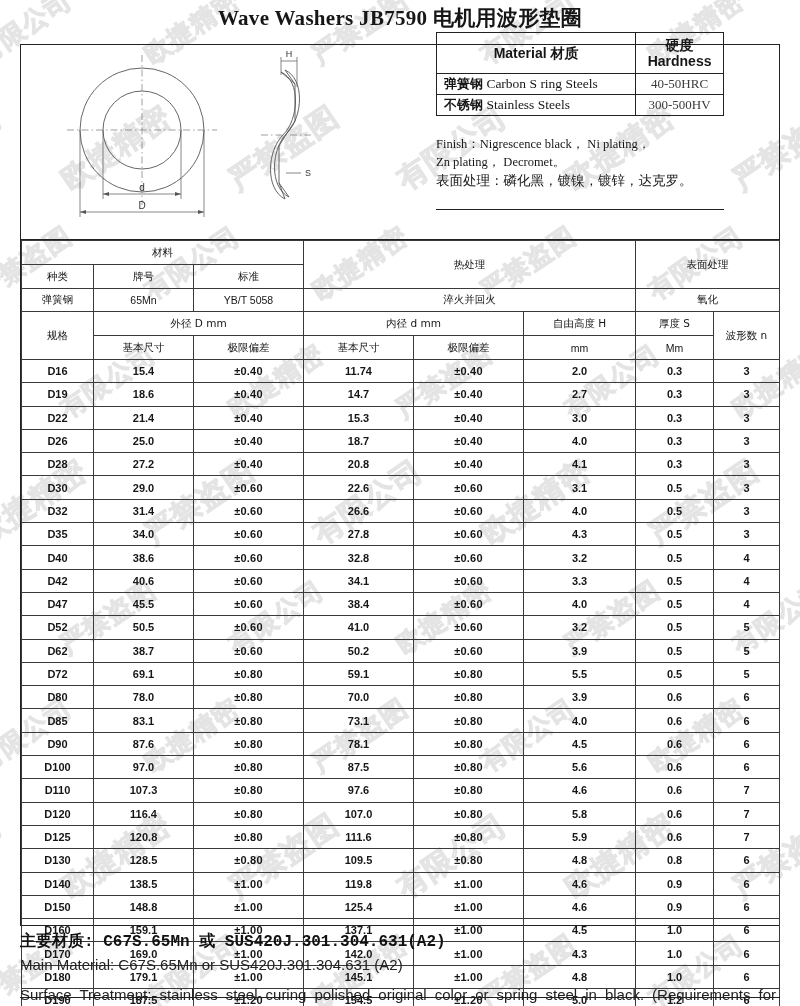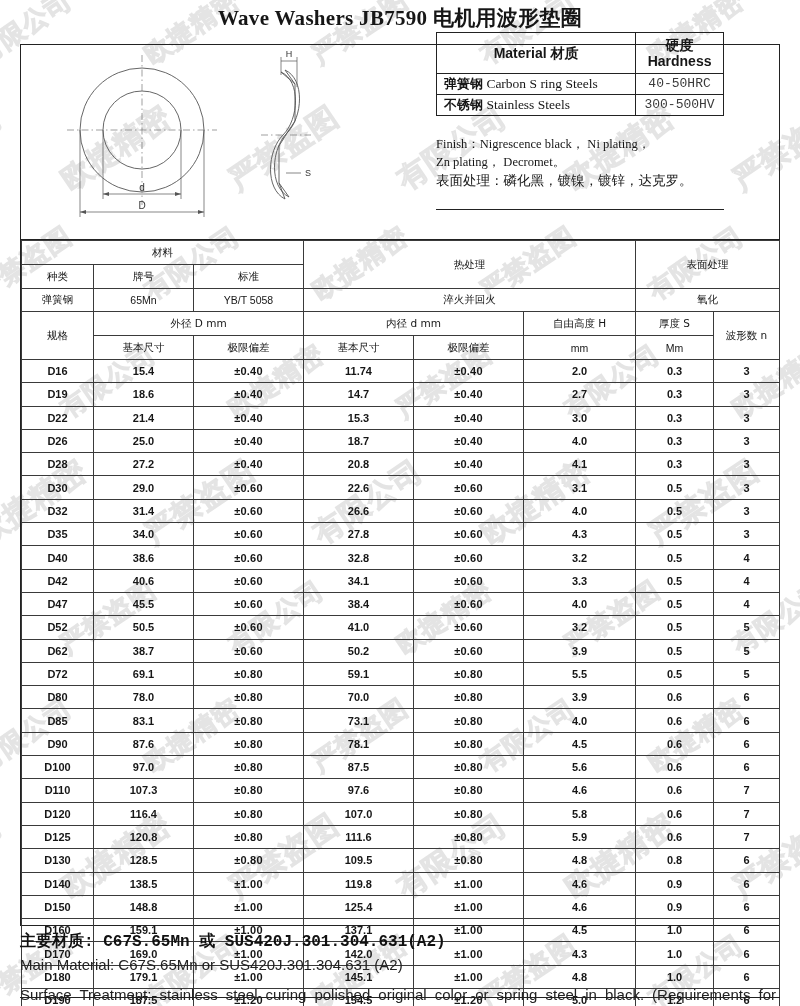--- a/index.html
+++ b/index.html
@@ -98,21 +98,21 @@
   }
   #matbox .mh-head {
     font-weight: 700;
     font-size: 14px;
     font-family: "Liberation Sans", sans-serif;
     padding: 4px 3px;
   }
   #matbox .mh-head.cn { font-family: "DejaVu Sans", sans-serif; }
   #matbox .mat-cell { text-align: left; padding-left: 7px; font-size: 13.5px; }
   #matbox .mat-cn { font-weight: 700; font-family: "DejaVu Sans", sans-serif; font-size: 13px; }
-  #matbox .hard-cell { font-family: Liberation Mono, monospace; font-size: 13px; color: #3a3a3a; }
+  #matbox .hard-cell { font-family: Liberation Serif, serif; font-size: 13px; color: #3a3a3a; }
   .finish-lines {
     margin-top: 19px;
     text-align: left;
     font-family: "Liberation Serif", "DejaVu Serif", serif;
     font-size: 12.5px;
     line-height: 1.45;
   }
   .finish-cn {
     font-family: "DejaVu Sans", sans-serif;
     font-size: 13.5px;

